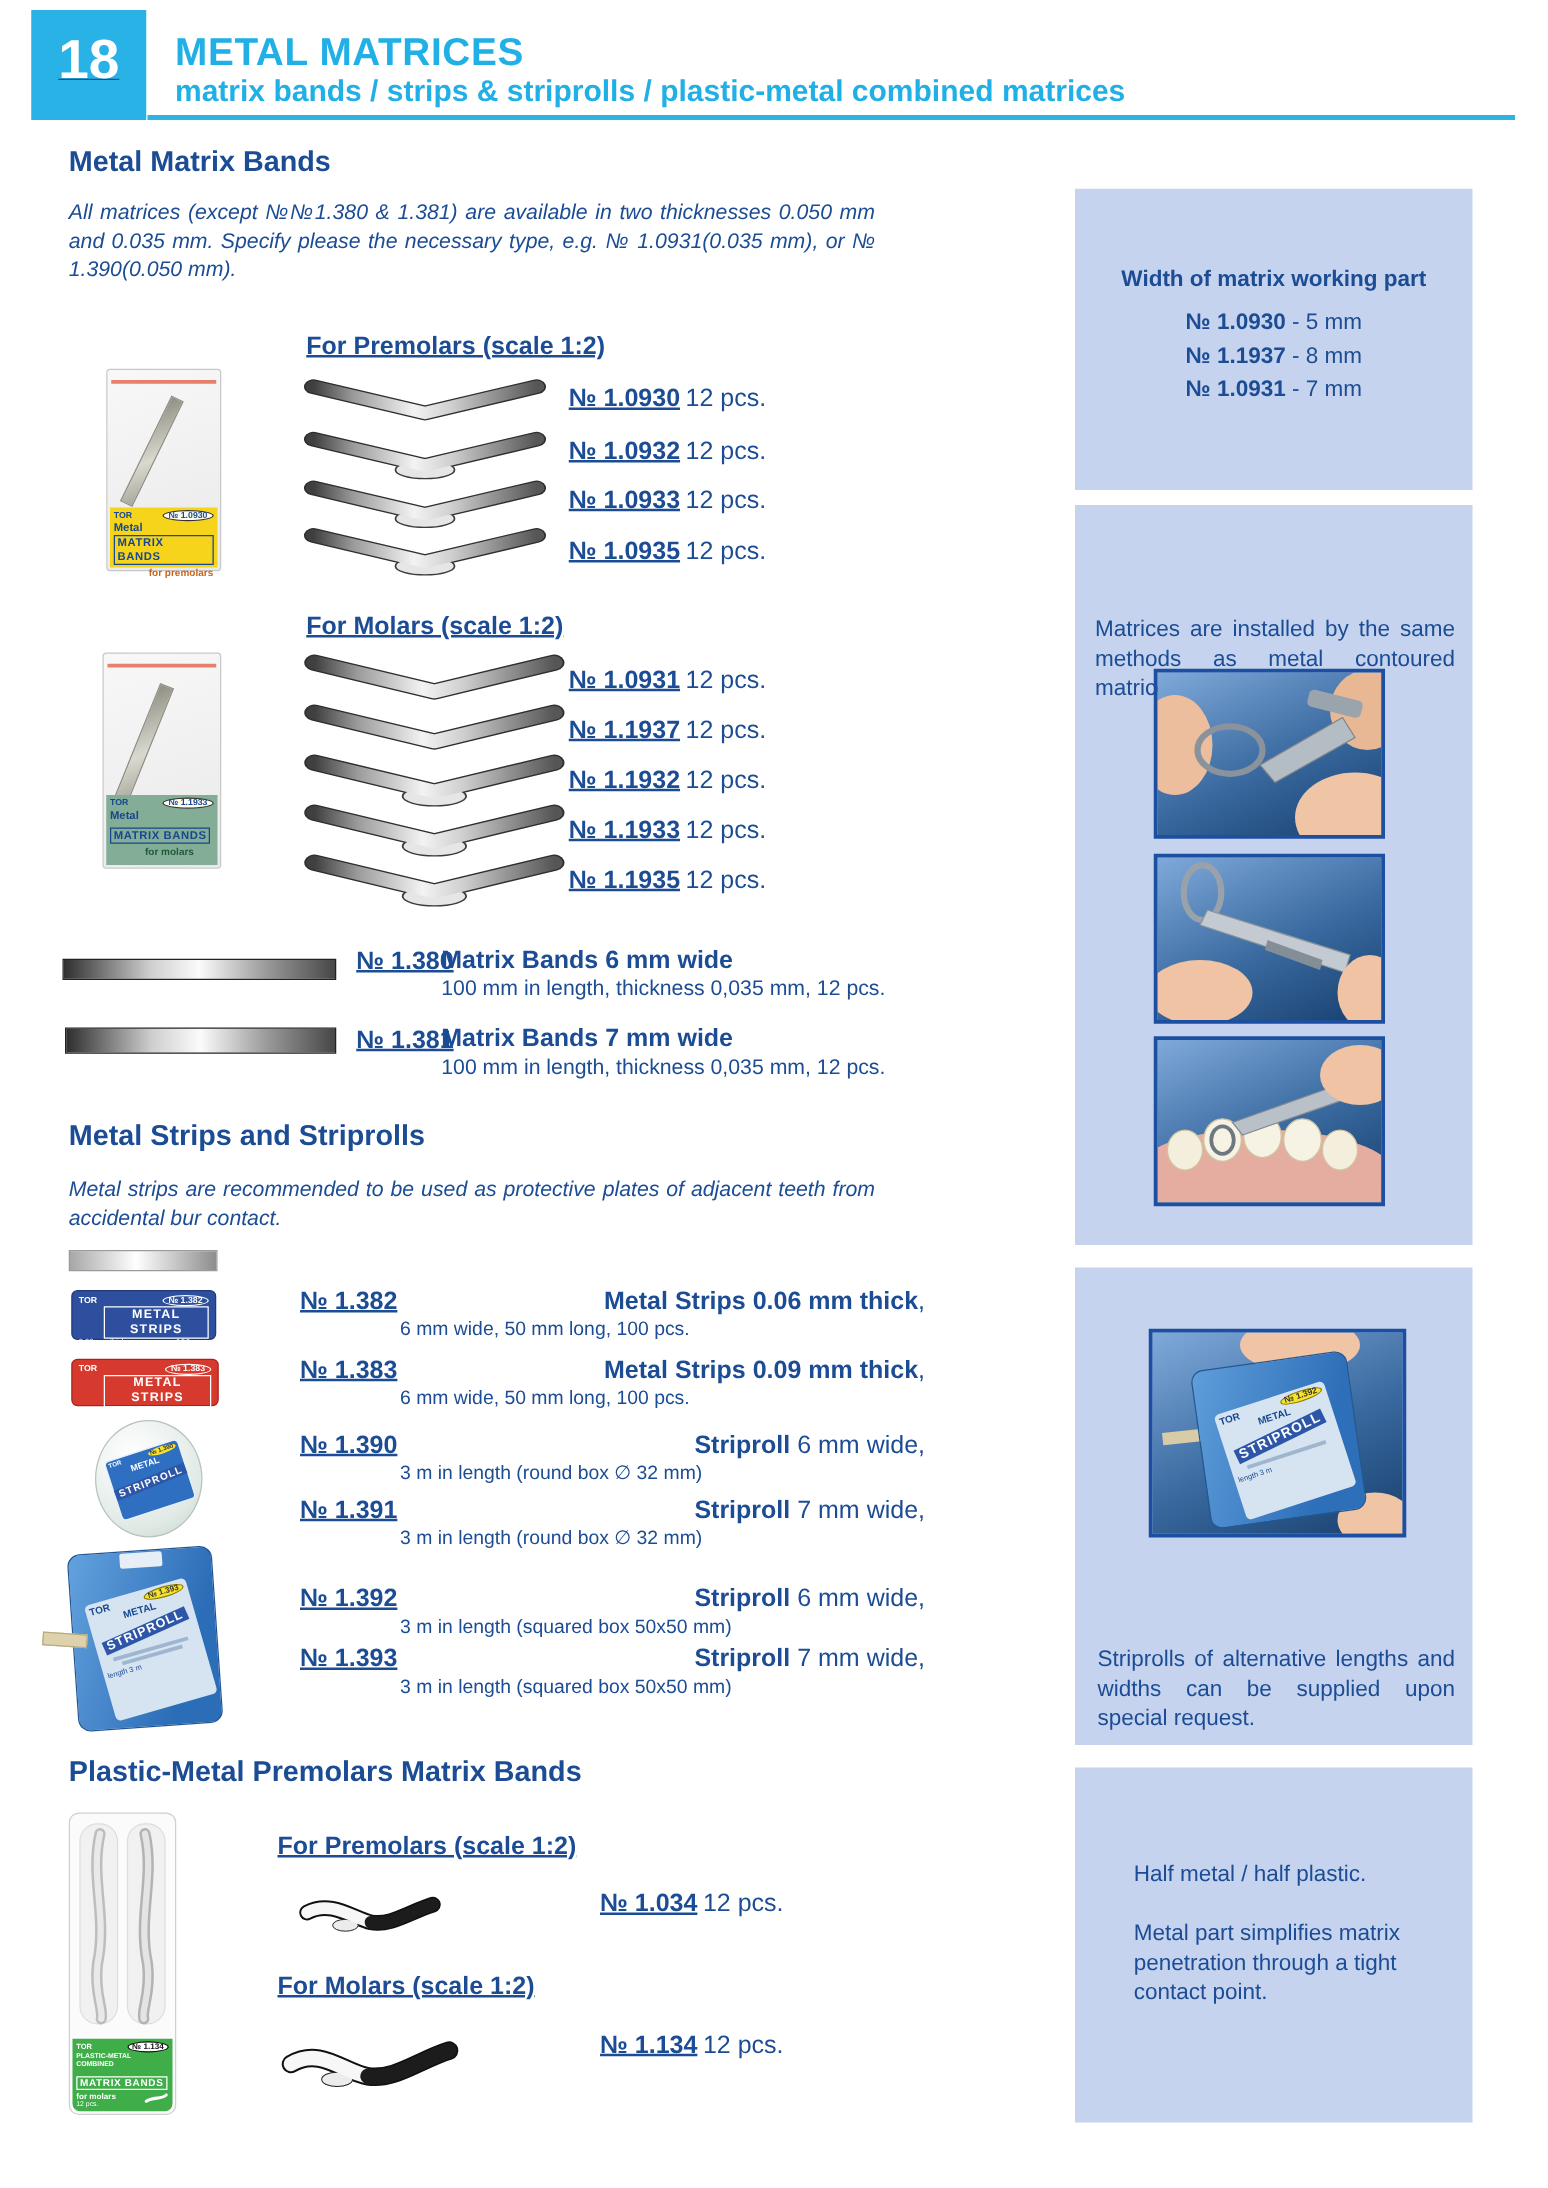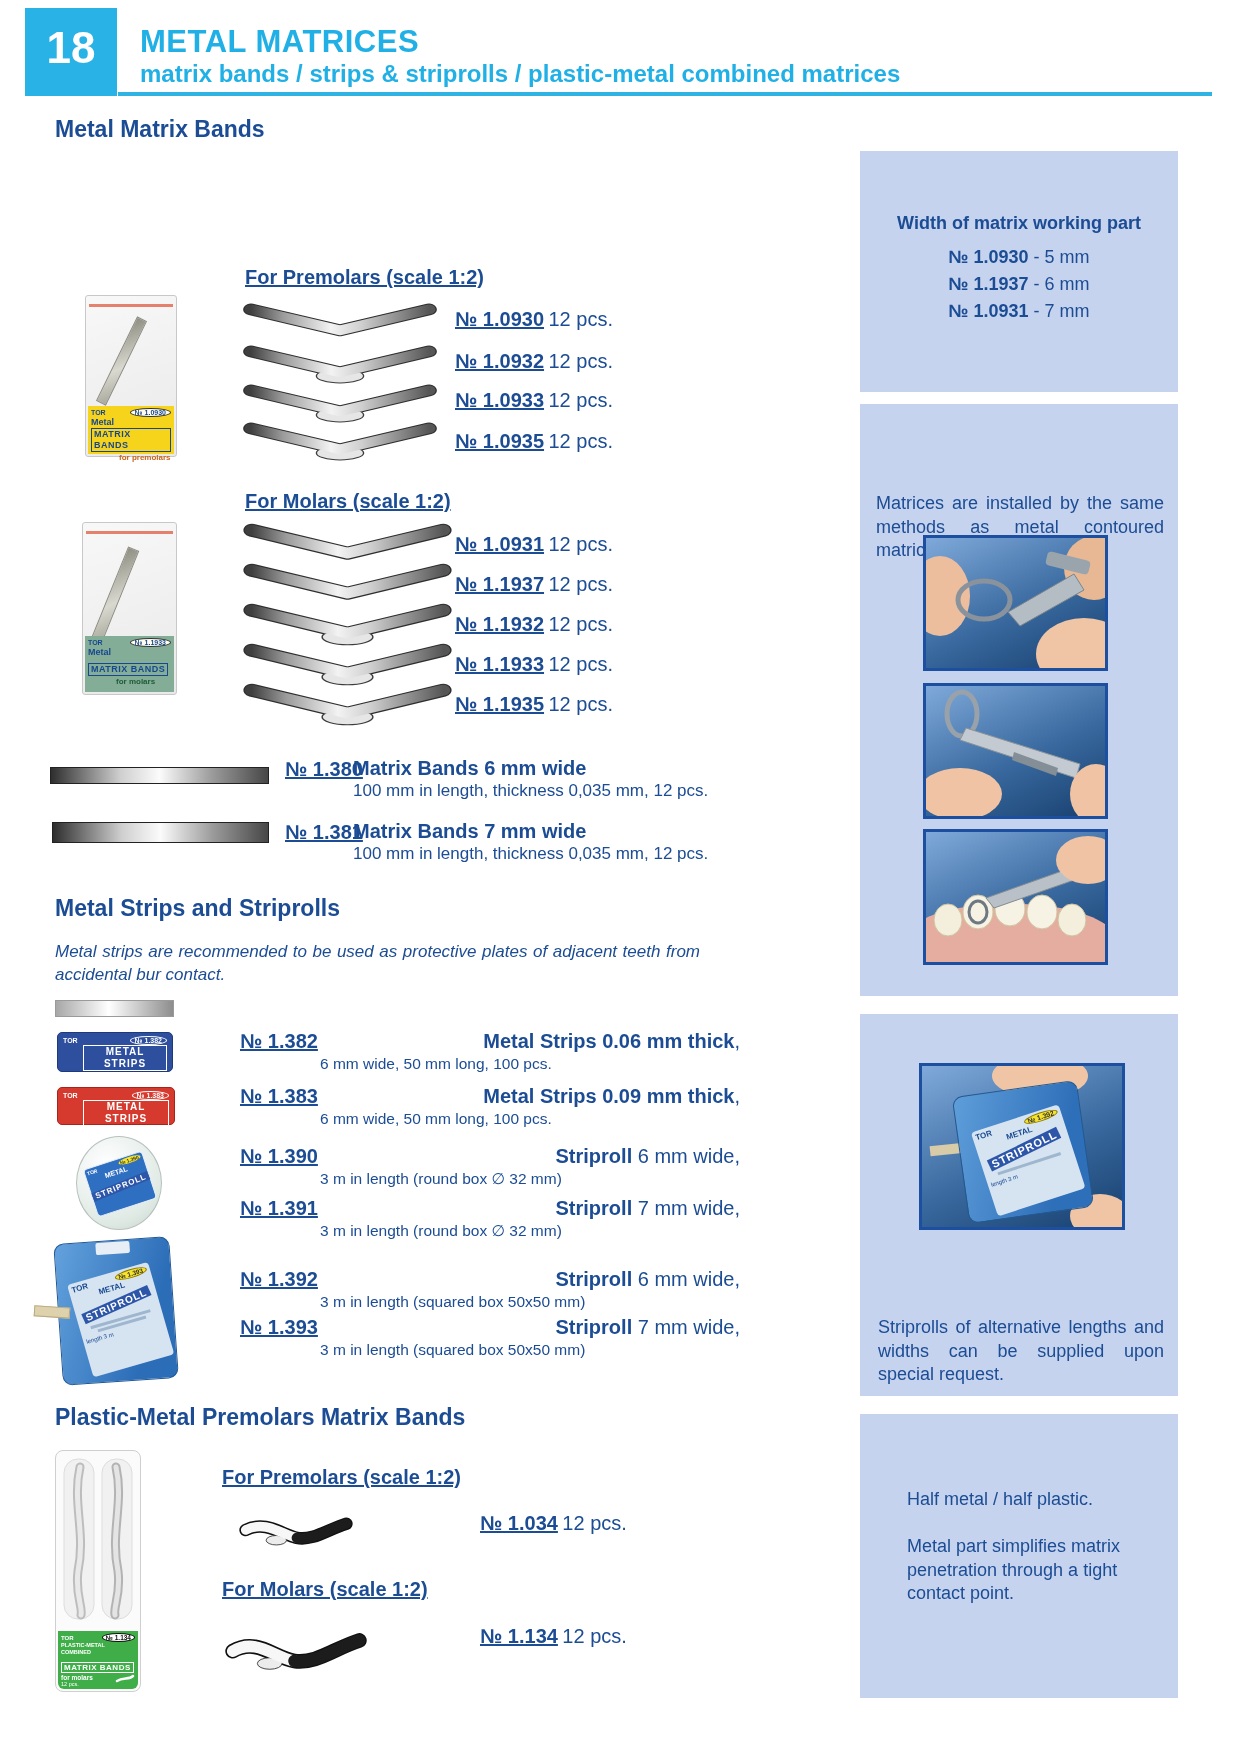--- a/index.html
+++ b/index.html
@@ -1,21 +1,21 @@
 <!DOCTYPE html>
 <html><head>
 <meta charset="utf-8">
 <style>
   html,body{margin:0;padding:0;background:#ffffff;}
   .page{position:relative;width:1238px;height:1750px;background:#fff;overflow:hidden;
         font-family:"Liberation Sans",sans-serif;color:#1b4c94;}
   .abs{position:absolute;}
 
   
-  .pagenum-box{background:#29b2e6;width:92px;height:88px;text-align:center;}
+  .pagenum-box{background:#29b2e6;width:92px;height:88px;text-align:center;text-decoration:underline;}
   .pagenum-box span{color:#fff;font-size:44px;font-weight:700;line-height:80px;}
   .doc-title{color:#21b0e6;font-size:31px;font-weight:700;letter-spacing:.5px;}
   .doc-subtitle{color:#21b0e6;font-size:24px;font-weight:700;}
   .head-rule{background:#2fb3e2;height:4px;}
 
   
   .sec-h{font-size:23px;font-weight:700;color:#1b4c94;}
   .sub-h{font-size:20px;font-weight:700;text-decoration:underline;color:#1b4c94;}
   .note{font-size:17px;font-style:italic;line-height:23px;text-align:justify;color:#1b4c94;}
   .pnum{font-size:20px;font-weight:700;text-decoration:underline;color:#1b4c94;}
@@ -104,20 +104,21 @@
   </svg>
 
   <div class="abs pagenum-box" style="left:25px;top:8px;">
     <span>18</span>
   </div>
   <div class="abs doc-title" style="left:140px;top:24px;">METAL MATRICES</div>
   <div class="abs doc-subtitle" style="left:140px;top:60px;">matrix bands / strips &amp; striprolls / plastic-metal combined matrices</div>
   <div class="abs head-rule" style="left:118px;top:92px;width:1094px;"></div>
 
   <div class="abs sec-h" style="left:55px;top:116px;">Metal Matrix Bands</div>
+  <div class="abs note" style="left:55px;top:158px;width:645px;">All matrices (except №№1.380 &amp; 1.381) are available in two thicknesses 0.050 mm and 0.035 mm. Specify please the necessary type, e.g. № 1.0931(0.035 mm), or № 1.390(0.050 mm).</div>
 
   <div class="abs sub-h" style="left:245px;top:266px;">For Premolars (scale 1:2)</div>
 
   <div class="abs bag" style="left:85px;top:295px;width:90px;height:160px;">
     <div class="seal"></div>
     <div class="band" style="left:30px;top:18px;width:9px;height:92px;transform:rotate(26deg);"></div>
     <div class="bag-label" style="background:#f6d41c;color:#17478f;height:44px;">
       <div class="r1">
         <span class="brand">TOR</span>
         <span class="oval">№ 1.0930</span>
@@ -370,21 +371,21 @@
     <path d="M88,46 C114,50 138,30 167,21" fill="none" stroke="#1c1c1c" stroke-width="15" stroke-linecap="round"></path>
   </svg>
   <div class="abs" style="left:480px;top:1625px;">
     <span class="pnum">№ 1.134</span>
     <span class="qty">12 pcs.</span>
   </div>
 
   <div class="abs sb-box" style="left:860px;top:151px;width:318px;height:241px;">
     <div class="sb-title" style="margin-top:62px;">Width of matrix working part</div>
     <div class="sb-row" style="margin-top:10px;"><b>№ 1.0930</b><span> - 5 mm</span></div>
-    <div class="sb-row"><b>№ 1.1937</b><span> - 6 mm</span></div>
+    <div class="sb-row"><b>№ 1.1937</b><span> - 8 mm</span></div>
     <div class="sb-row"><b>№ 1.0931</b><span> - 7 mm</span></div>
   </div>
 
   <div class="abs sb-box" style="left:860px;top:404px;width:318px;height:592px;">
     <div class="sb-text" style="position:absolute;left:16px;top:48px;width:288px;">Matrices are installed by the same methods as metal contoured matrices (page 8)</div>
 
     <div class="photo" style="position:absolute;left:63px;top:131px;width:185px;height:136px;">
       <svg width="179" height="130" viewBox="0 0 179 130">
         <ellipse cx="14" cy="58" rx="30" ry="40" fill="#edbe9e"></ellipse>
         <ellipse cx="168" cy="30" rx="30" ry="32" fill="#e8b894"></ellipse>

